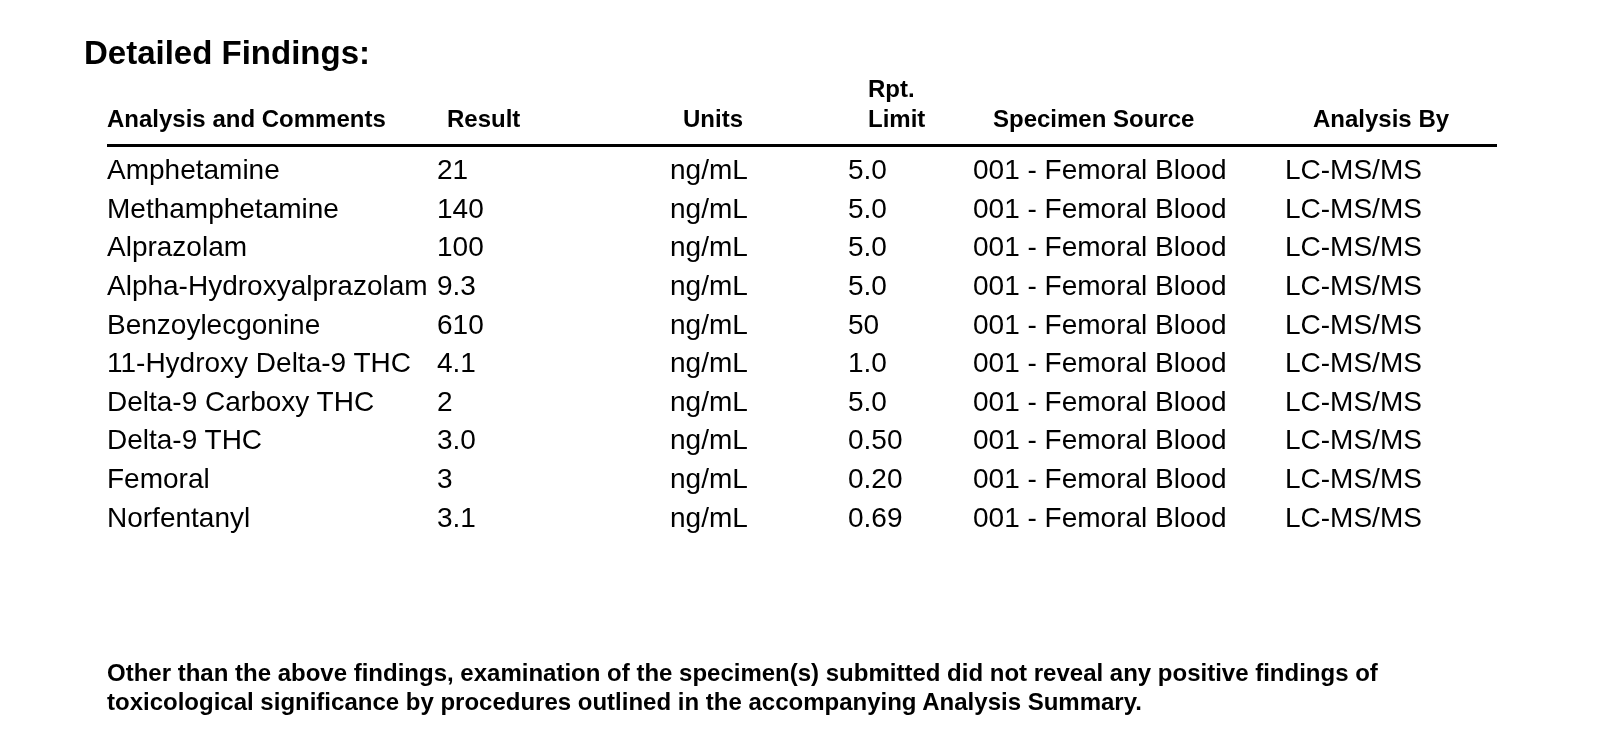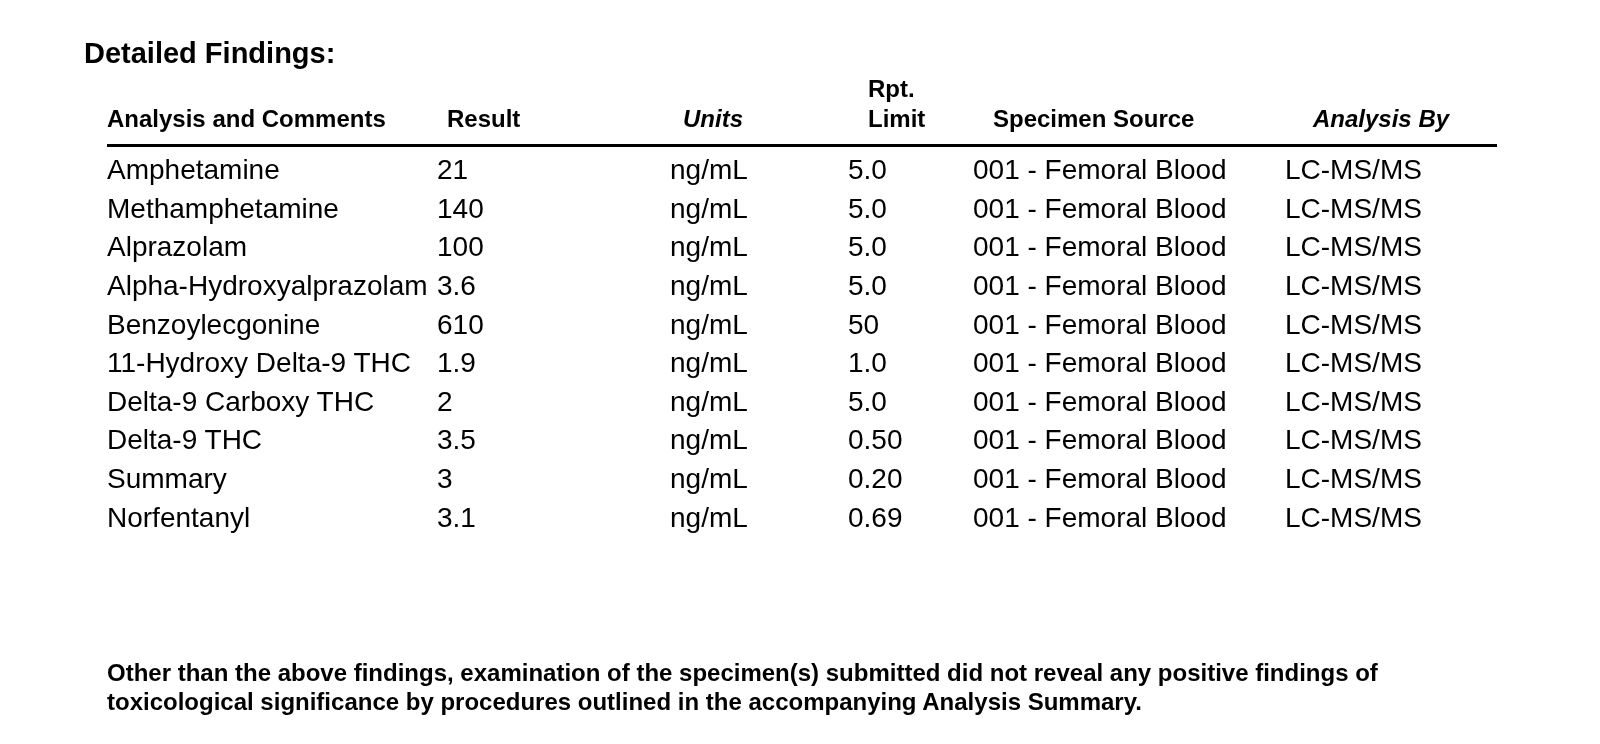--- a/index.html
+++ b/index.html
@@ -12,21 +12,21 @@
     width: 1600px;
     height: 744px;
     position: relative;
     font-family: "Liberation Sans", sans-serif;
     color: #000000;
   }
   .section-title {
     position: absolute;
     left: 84px;
     top: 38px;
-    font-size: 29px;
+    font-size: 33px;
     font-weight: bold;
     line-height: 30px;
     white-space: nowrap;
     margin: 0;
   }
   table.findings {
     position: absolute;
     left: 107px;
     top: 70px;
     width: 1390px;
@@ -43,24 +43,24 @@
     text-align: left;
     vertical-align: bottom;
     font-size: 24px;
     font-weight: bold;
     line-height: 30px;
     padding: 4px 0 10px 0;
     white-space: pre-line;
     border-bottom: 3px solid #000000;
   }
   table.findings th:nth-child(2) { padding-left: 10px; }
-  table.findings th:nth-child(3) { padding-left: 13px; font-style: italic; }
+  table.findings th:nth-child(3) { padding-left: 13px; }
   table.findings th:nth-child(4) { padding-left: 20px; }
   table.findings th:nth-child(5) { padding-left: 20px; }
-  table.findings th:nth-child(6) { padding-left: 28px; font-style: italic; }
+  table.findings th:nth-child(6) { padding-left: 28px; }
   table.findings td {
     font-size: 28px;
     font-weight: normal;
     height: 38.6px;
     vertical-align: middle;
     padding: 0;
     white-space: nowrap;
     overflow: visible;
   }
   table.findings tbody tr:first-child td { padding-top: 4px; }
@@ -122,60 +122,60 @@
       <tr>
         <td>Alprazolam</td>
         <td>100</td>
         <td>ng/mL</td>
         <td>5.0</td>
         <td>001 - Femoral Blood</td>
         <td>LC-MS/MS</td>
       </tr>
       <tr>
         <td>Alpha-Hydroxyalprazolam</td>
-        <td>3.6</td>
+        <td>9.3</td>
         <td>ng/mL</td>
         <td>5.0</td>
         <td>001 - Femoral Blood</td>
         <td>LC-MS/MS</td>
       </tr>
       <tr>
         <td>Benzoylecgonine</td>
         <td>610</td>
         <td>ng/mL</td>
         <td>50</td>
         <td>001 - Femoral Blood</td>
         <td>LC-MS/MS</td>
       </tr>
       <tr>
         <td>11-Hydroxy Delta-9 THC</td>
-        <td>1.9</td>
+        <td>4.1</td>
         <td>ng/mL</td>
         <td>1.0</td>
         <td>001 - Femoral Blood</td>
         <td>LC-MS/MS</td>
       </tr>
       <tr>
         <td>Delta-9 Carboxy THC</td>
         <td>2</td>
         <td>ng/mL</td>
         <td>5.0</td>
         <td>001 - Femoral Blood</td>
         <td>LC-MS/MS</td>
       </tr>
       <tr>
         <td>Delta-9 THC</td>
-        <td>3.5</td>
+        <td>3.0</td>
         <td>ng/mL</td>
         <td>0.50</td>
         <td>001 - Femoral Blood</td>
         <td>LC-MS/MS</td>
       </tr>
       <tr>
-        <td>Summary</td>
+        <td>Femoral</td>
         <td>3</td>
         <td>ng/mL</td>
         <td>0.20</td>
         <td>001 - Femoral Blood</td>
         <td>LC-MS/MS</td>
       </tr>
       <tr>
         <td>Norfentanyl</td>
         <td>3.1</td>
         <td>ng/mL</td>

